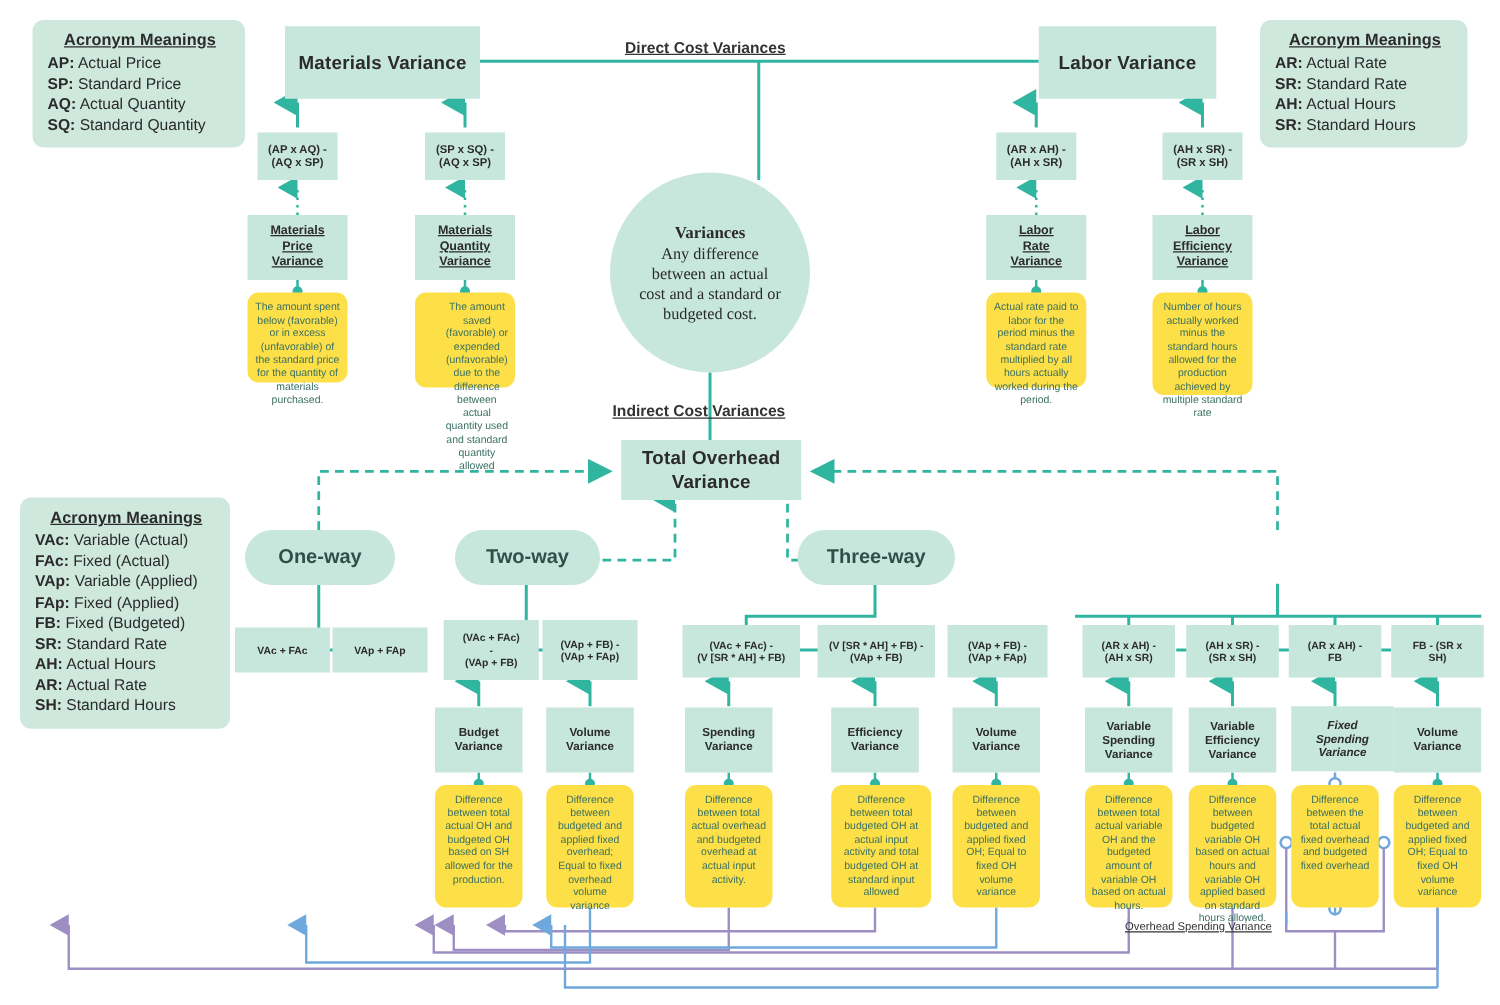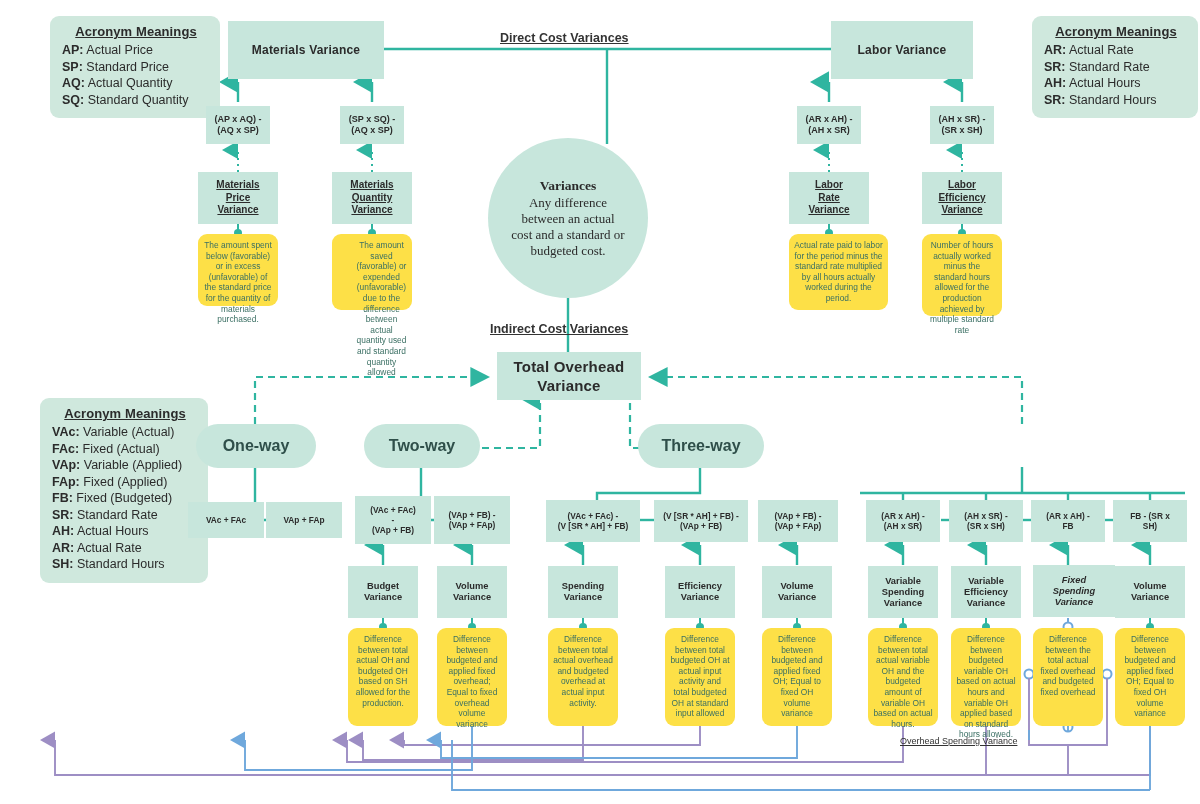--- a/index.html
+++ b/index.html
@@ -4,27 +4,27 @@
 <style>
   html,body{margin:0;padding:0;background:#ffffff;}
   body{width:1200px;height:804px;position:relative;overflow:hidden;
        font-family:"Liberation Sans","DejaVu Sans",sans-serif;color:#2b2b2b;}
   #canvas{position:absolute;left:0;top:0;width:1200px;height:804px;}
   svg.lines{position:absolute;left:0;top:0;width:1200px;height:804px;pointer-events:none;}
 
   .node{position:absolute;box-sizing:border-box;background:#c7e6dc;
         display:flex;align-items:center;justify-content:center;text-align:center;}
   .acr{position:absolute;background:#cfe8dd;border-radius:9px;padding:8px 10px 10px 12px;
-       box-sizing:border-box;margin-left:24px;}
+       box-sizing:border-box;}
   .acr .title{font-weight:bold;font-size:13px;text-decoration:underline;text-align:center;
        margin-bottom:3px;letter-spacing:.1px;}
   .acr .row{font-size:12.5px;line-height:16.5px;white-space:nowrap;}
   .acr .row b{font-weight:bold;}
 
-  .bigbox{font-weight:bold;font-size:12px;letter-spacing:.2px;}
+  .bigbox{font-weight:bold;font-size:15px;letter-spacing:.2px;}
   .circle{position:absolute;border-radius:50%;background:#c7e6dc;
           display:flex;align-items:center;justify-content:center;flex-direction:column;
           text-align:center;padding:0 22px;box-sizing:border-box;font-family:Liberation Serif, serif;}
   .circle .ttl{font-weight:bold;font-size:13.5px;margin-bottom:1px;}
   .circle .bdy{font-size:13px;line-height:16px;}
 
   .formula{font-size:9px;line-height:11px;font-weight:bold;padding:2px;}
   .formula2{font-size:8.3px;line-height:10px;font-weight:bold;padding:2px;}
   .vname{font-weight:bold;font-size:10px;line-height:12.5px;text-decoration:underline;}
   .vname-sm{font-weight:bold;font-size:9.3px;line-height:11px;}
@@ -234,21 +234,21 @@
   <div class="node formula" style="left:797px;top:106px;width:64px;height:38px;">(AR x AH) -<br>(AH x SR)</div>
   <div class="node formula" style="left:930px;top:106px;width:64px;height:38px;">(AH x SR) -<br>(SR x SH)</div>
 
   <div class="node vname" style="left:198px;top:172px;width:80px;height:52px;">Materials<br>Price<br>Variance</div>
   <div class="node vname" style="left:332px;top:172px;width:80px;height:52px;">Materials<br>Quantity<br>Variance</div>
   <div class="node vname" style="left:789px;top:172px;width:80px;height:52px;">Labor<br>Rate<br>Variance</div>
   <div class="node vname" style="left:922px;top:172px;width:80px;height:52px;">Labor<br>Efficiency<br>Variance</div>
 
   <div class="desc-t" style="left:198px;top:234px;width:80px;height:72px;">The amount spent below (favorable) or in excess (unfavorable) of the standard price for the quantity of materials purchased.</div>
   <div class="desc-t" style="left:332px;top:234px;width:80px;height:76px;padding-left:24px;">The amount saved (favorable) or expended (unfavorable) due to the difference between actual quantity used and standard quantity allowed</div>
-  <div class="desc-t" style="left:789px;top:234px;width:99px;height:76px;">Actual rate paid to labor for the period minus the standard rate multiplied by all hours actually worked during the period.</div>
+  <div class="desc-t" style="left:789px;top:234px;width:80px;height:76px;">Actual rate paid to labor for the period minus the standard rate multiplied by all hours actually worked during the period.</div>
   <div class="desc-t" style="left:922px;top:234px;width:80px;height:82px;">Number of hours actually worked minus the standard hours allowed for the production achieved by multiple standard rate</div>
 
   <div class="edgelabel" style="left:490px;top:322px;">Indirect Cost Variances</div>
   <div class="node bigbox" style="left:497px;top:352px;width:144px;height:48px;font-size:15px;line-height:19px;">Total Overhead<br>Variance</div>
 
   <div class="pill" style="left:196px;top:424px;width:120px;height:44px;">One-way</div>
   <div class="pill" style="left:364px;top:424px;width:116px;height:44px;">Two-way</div>
   <div class="pill" style="left:638px;top:424px;width:126px;height:44px;">Three-way</div>
 
   <div class="node formula2" style="left:188px;top:502px;width:76px;height:36px;">VAc + FAc</div>
@@ -272,21 +272,21 @@
   <div class="node vname-sm" style="left:665px;top:566px;width:70px;height:52px;">Efficiency<br>Variance</div>
   <div class="node vname-sm" style="left:762px;top:566px;width:70px;height:52px;">Volume<br>Variance</div>
   <div class="node vname-sm" style="left:868px;top:566px;width:70px;height:52px;">Variable<br>Spending<br>Variance</div>
   <div class="node vname-sm" style="left:951px;top:566px;width:70px;height:52px;">Variable<br>Efficiency<br>Variance</div>
   <div class="node vname-sm" style="left:1033px;top:565px;width:82px;height:52px;font-style:italic;">Fixed<br>Spending<br>Variance</div>
   <div class="node vname-sm" style="left:1115px;top:566px;width:70px;height:52px;">Volume<br>Variance</div>
 
   <div class="desc-t" style="left:348px;top:628px;width:70px;height:98px;">Difference between total actual OH and budgeted OH based on SH allowed for the production.</div>
   <div class="desc-t" style="left:437px;top:628px;width:70px;height:98px;">Difference between budgeted and applied fixed overhead; Equal to fixed overhead volume variance</div>
   <div class="desc-t" style="left:548px;top:628px;width:70px;height:98px;">Difference between total actual overhead and budgeted overhead at actual input activity.</div>
-  <div class="desc-t" style="left:665px;top:628px;width:70px;height:98px;">Difference between total budgeted OH at actual input activity and total budgeted OH at standard input allowed</div>
+  <div class="desc-t" style="left:665px;top:628px;width:80px;height:98px;">Difference between total budgeted OH at actual input activity and total budgeted OH at standard input allowed</div>
   <div class="desc-t" style="left:762px;top:628px;width:70px;height:98px;">Difference between budgeted and applied fixed OH; Equal to fixed OH volume variance</div>
   <div class="desc-t" style="left:868px;top:628px;width:70px;height:98px;">Difference between total actual variable OH and the budgeted amount of variable OH based on actual hours.</div>
   <div class="desc-t" style="left:951px;top:628px;width:70px;height:98px;">Difference between budgeted variable OH based on actual hours and variable OH applied based on standard hours allowed.</div>
   <div class="desc-t" style="left:1033px;top:628px;width:70px;height:98px;">Difference between the total actual fixed overhead and budgeted fixed overhead</div>
   <div class="desc-t" style="left:1115px;top:628px;width:70px;height:98px;">Difference between budgeted and applied fixed OH; Equal to fixed OH volume variance</div>
 
   <div class="edgelabel sm" style="left:900px;top:736px;width:110px;">
     <span>Overhead Spending Variance</span>
   </div>
 

